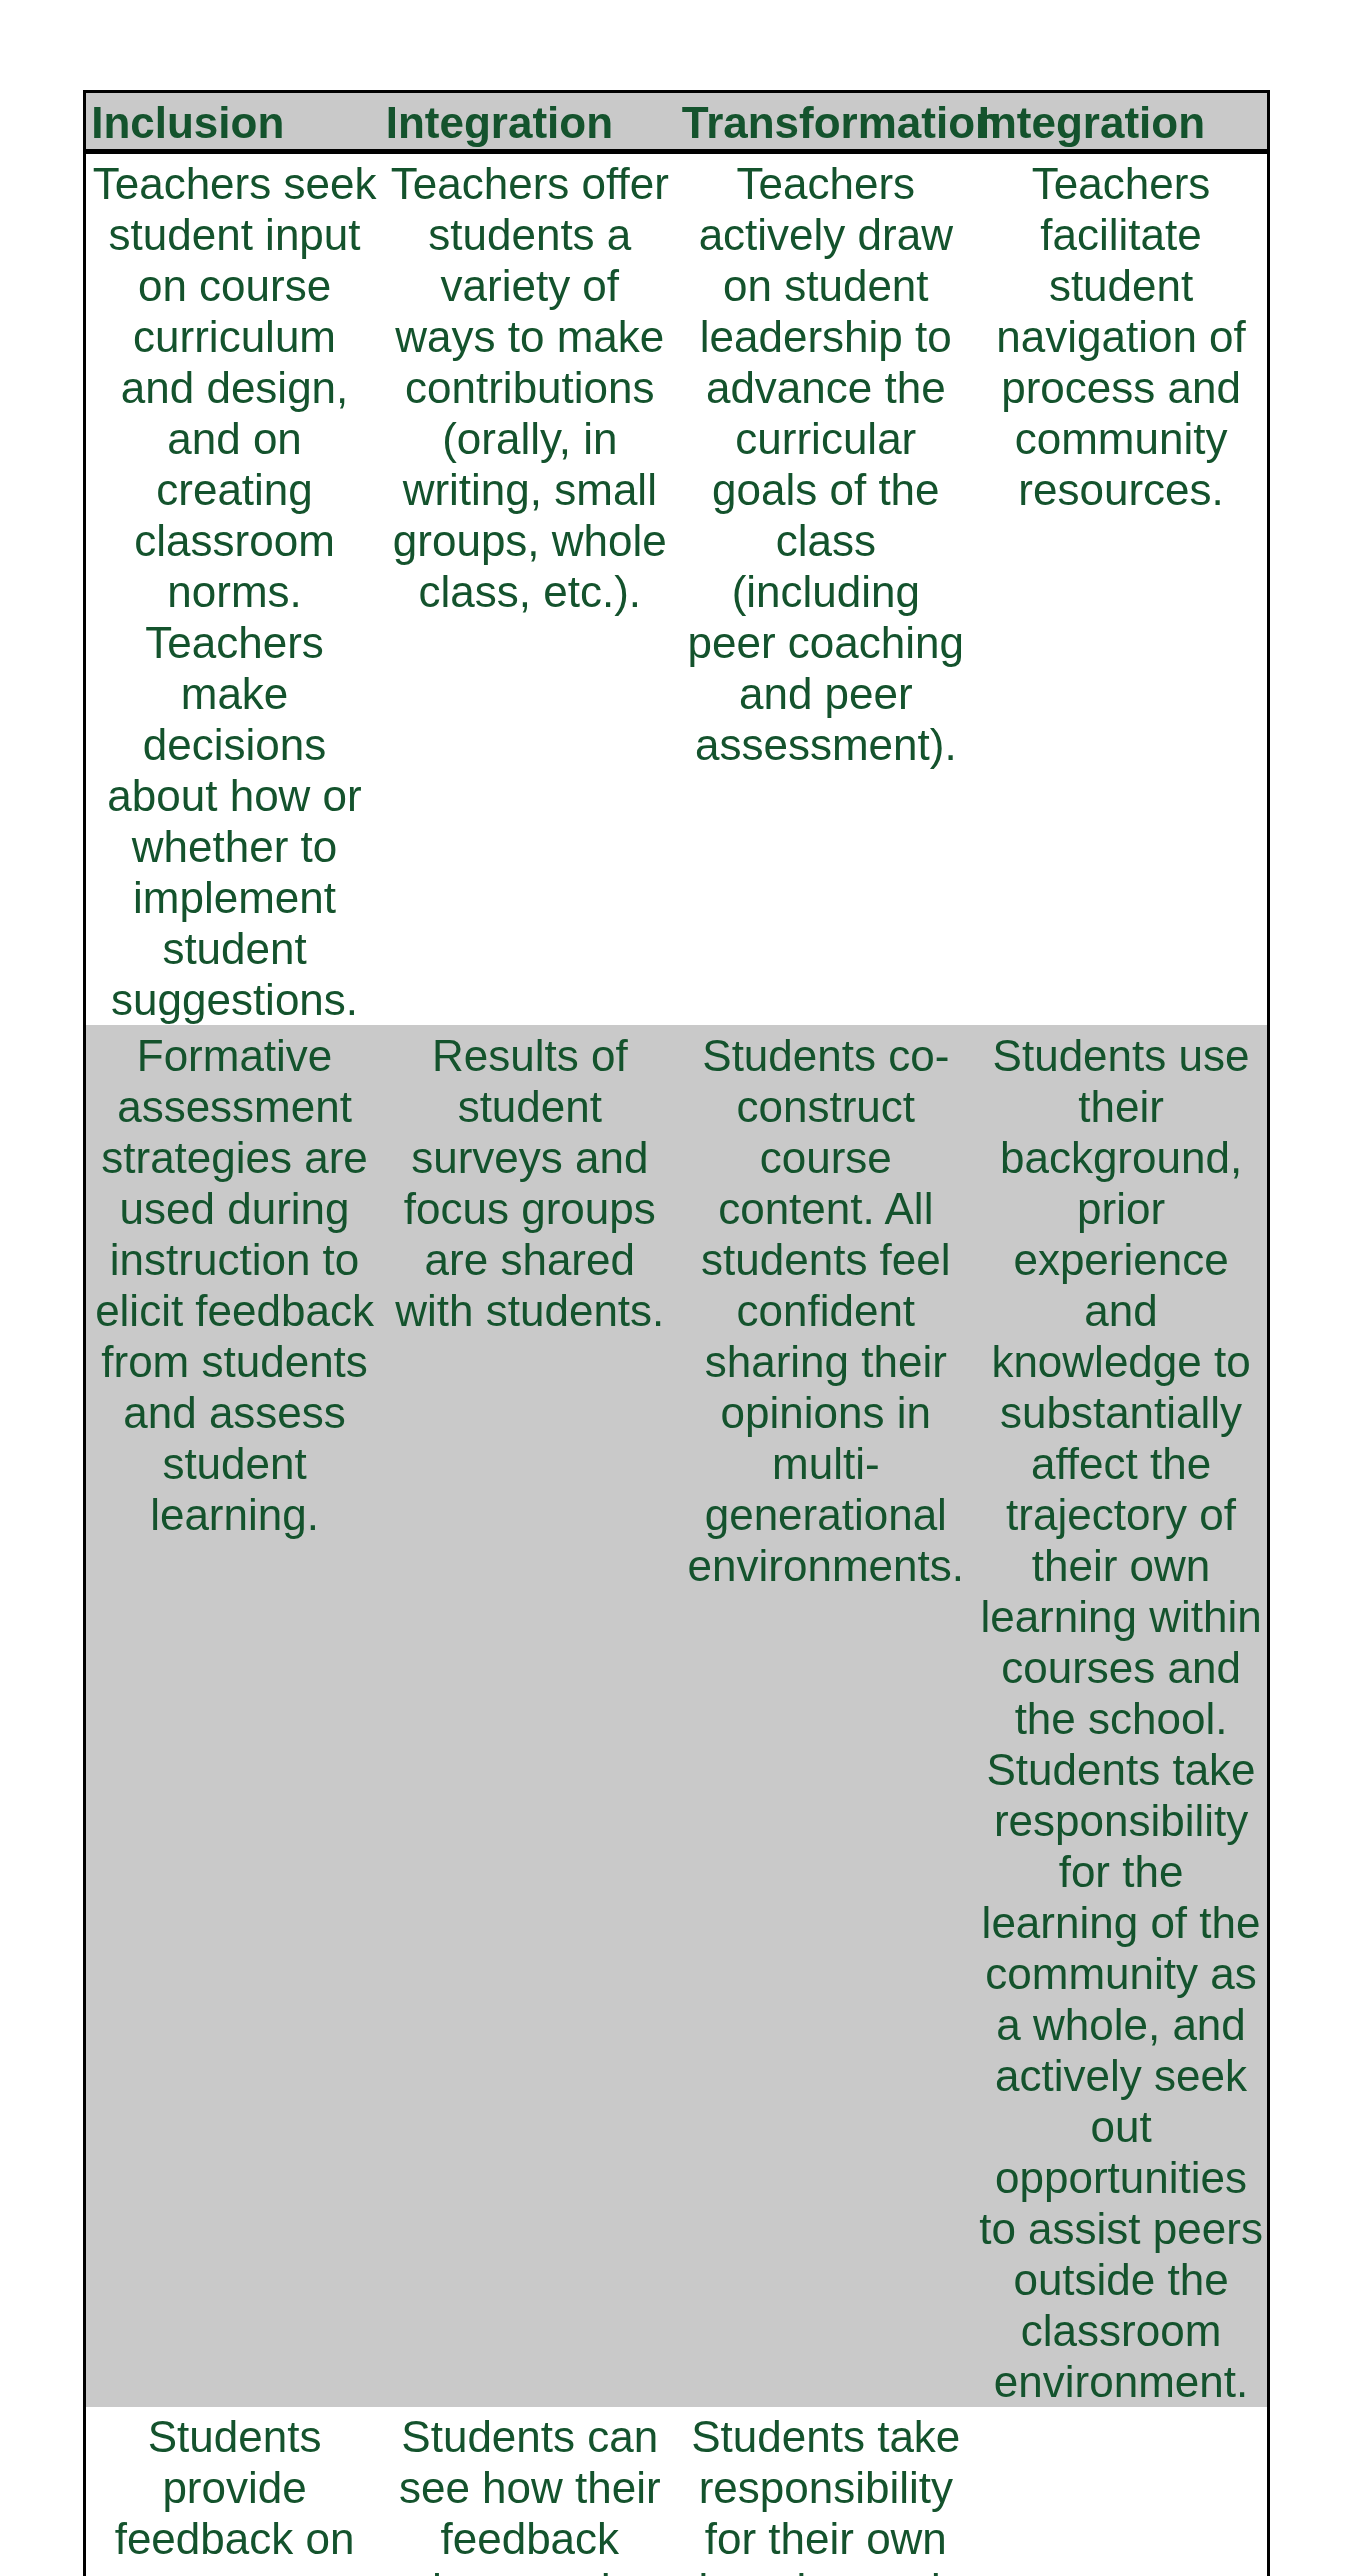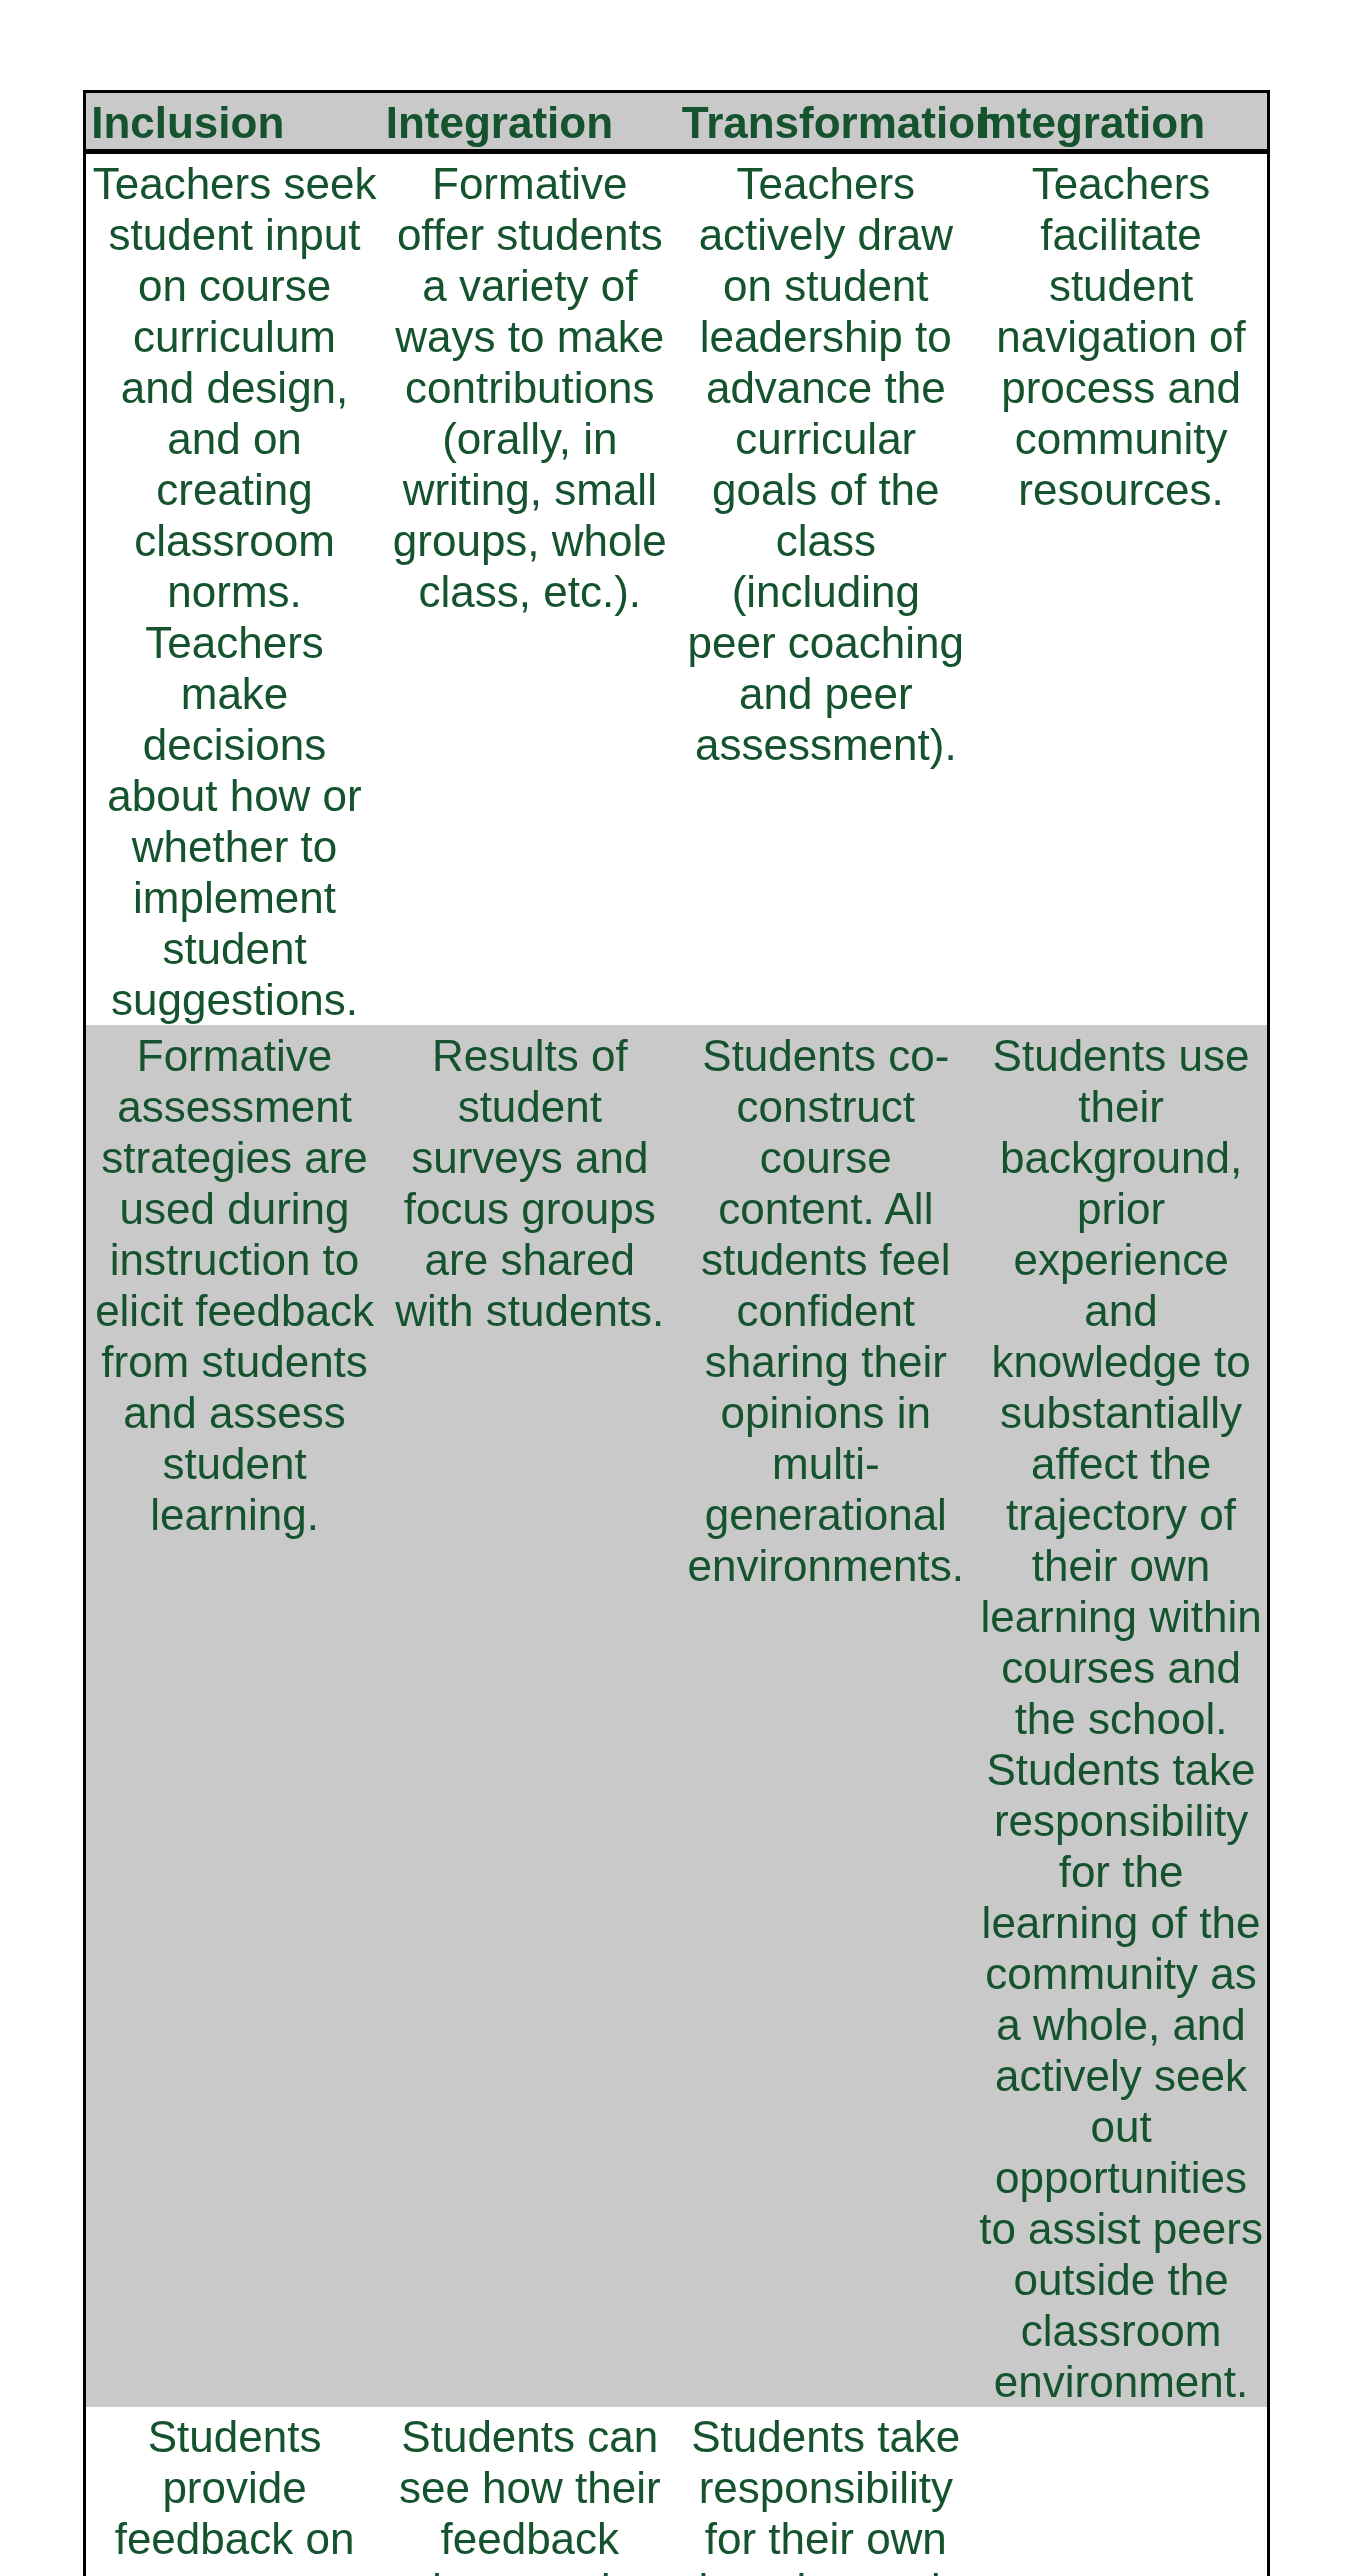--- a/index.html
+++ b/index.html
@@ -64,21 +64,21 @@
       <tr class="header-row">
         <th>Inclusion</th>
         <th>Integration</th>
         <th>Transformation</th>
         <th>Integration</th>
       </tr>
     </thead>
     <tbody>
       <tr class="row-1">
         <td>Teachers seek student input on course curriculum and design, and on creating classroom norms. Teachers make decisions about how or whether to implement student suggestions.</td>
-        <td>Formative offer students a variety of ways to make contributions (orally, in writing, small groups, whole class, etc.).</td>
+        <td>Teachers offer students a variety of ways to make contributions (orally, in writing, small groups, whole class, etc.).</td>
         <td>Teachers actively draw on student leadership to advance the curricular goals of the class (including peer coaching and peer assessment).</td>
         <td>Teachers facilitate student navigation of process and community resources.</td>
       </tr>
       <tr class="row-2 shaded">
         <td>Formative assessment strategies are used during instruction to elicit feedback from students and assess student learning.</td>
         <td>Results of student surveys and focus groups are shared with students.</td>
         <td>Students co-construct course content. All students feel confident sharing their opinions in multi-generational environments.</td>
         <td>Students use their background, prior experience and knowledge to substantially affect the trajectory of their own learning within courses and the school. Students take responsibility for the learning of the community as a whole, and actively seek out opportunities to assist peers outside the classroom environment.</td>
       </tr>
       <tr class="row-3">

